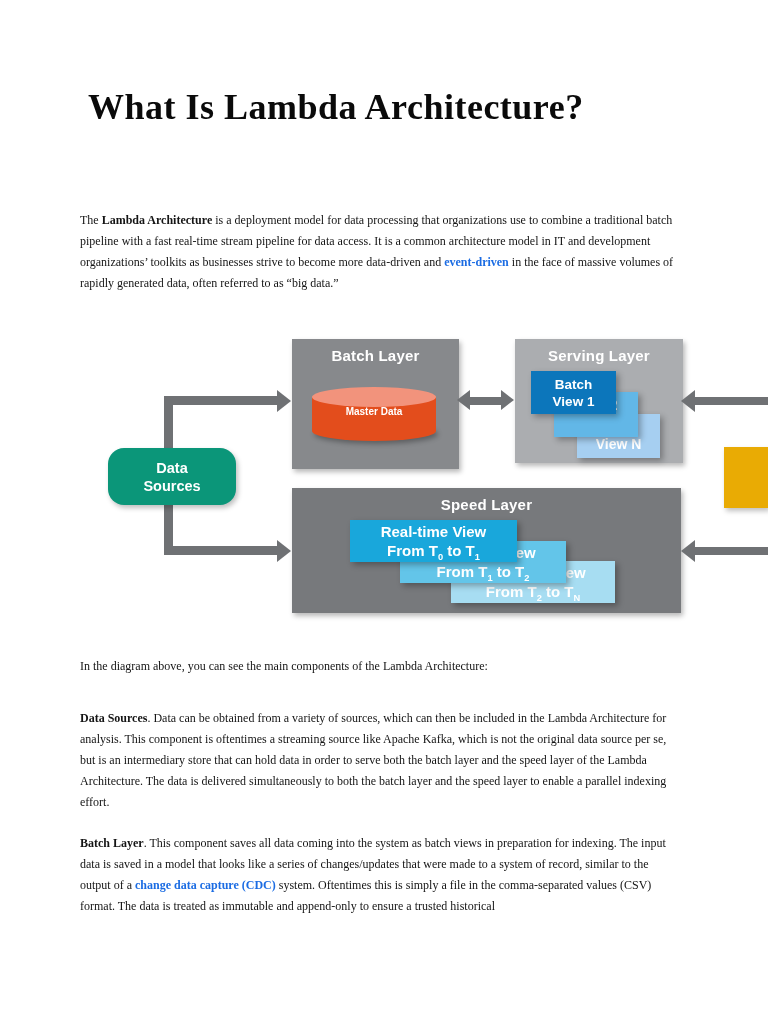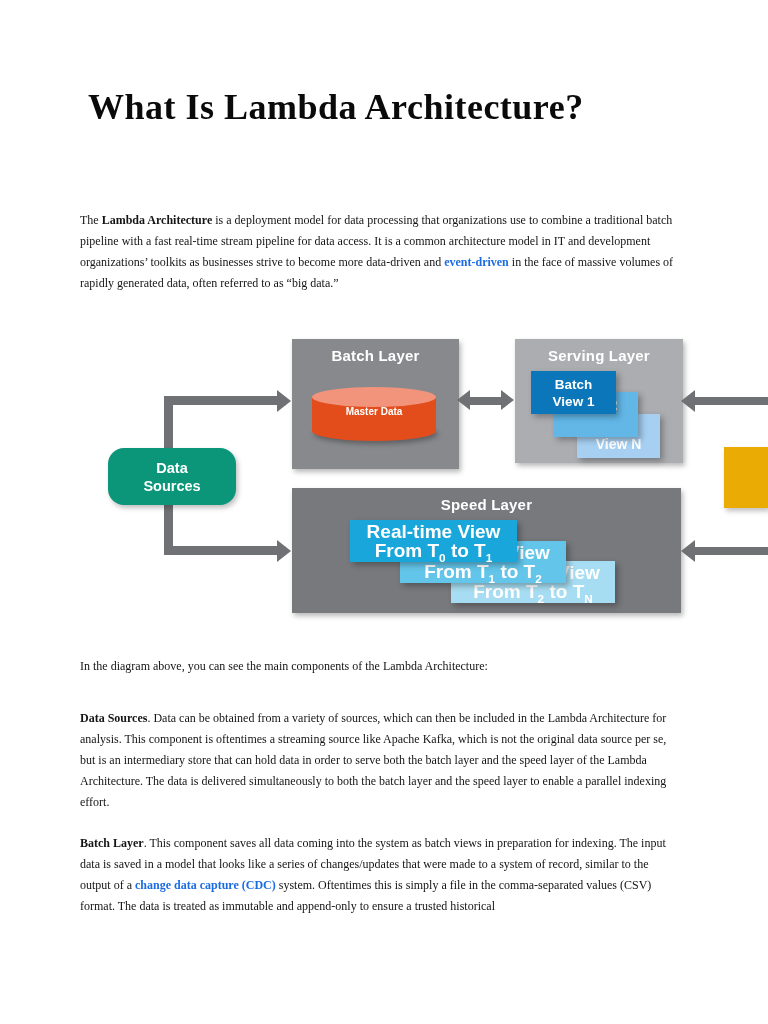--- a/index.html
+++ b/index.html
@@ -50,21 +50,21 @@
     z-index:3;box-shadow:2px 3px 5px rgba(0,0,0,.3);}
   .cyl-top{left:312px;top:57px;width:124px;height:20px;border-radius:50%;background:var(--cylinder_top);z-index:4;}
   .cyl-label{left:312px;top:76px;width:124px;text-align:center;color:#fff;font-weight:700;font-size:10px;z-index:4;}
 
   
   .card{box-shadow:3px 3px 6px rgba(0,0,0,.3);color:#fff;font-weight:700;display:flex;
     align-items:center;justify-content:center;text-align:center;}
   .bv1{left:531px;top:41px;width:85px;height:43px;background:var(--batch_view_1);z-index:13;font-size:13.5px;line-height:17px;}
   .v2{left:554px;top:62px;width:84px;height:45px;background:var(--view_2);z-index:12;align-items:flex-end;padding-bottom:24px;font-size:14px;}
   .vn{left:577px;top:84px;width:83px;height:44px;background:var(--view_n);z-index:11;align-items:flex-end;padding-bottom:6px;font-size:14px;}
-  .rt{font-size:19px;line-height:19px;}
+  .rt{font-size:15px;line-height:19px;}
   .rt sub{font-size:62%;line-height:0;}
   .rt1{left:350px;top:190px;width:167px;height:42px;background:var(--realtime_view_1);z-index:13;}
   .rt2{left:400px;top:211px;width:166px;height:42px;background:var(--realtime_view_2);z-index:12;}
   .rt3{left:451px;top:231px;width:164px;height:42px;background:var(--realtime_view_n);z-index:11;}
 
   
   .line{background:var(--arrow);z-index:1;}
   .vline{left:164px;top:66px;width:9px;height:159px;}
   .hline-top{left:164px;top:66px;width:113px;height:9px;}
   .hline-bottom{left:164px;top:216px;width:113px;height:9px;}

